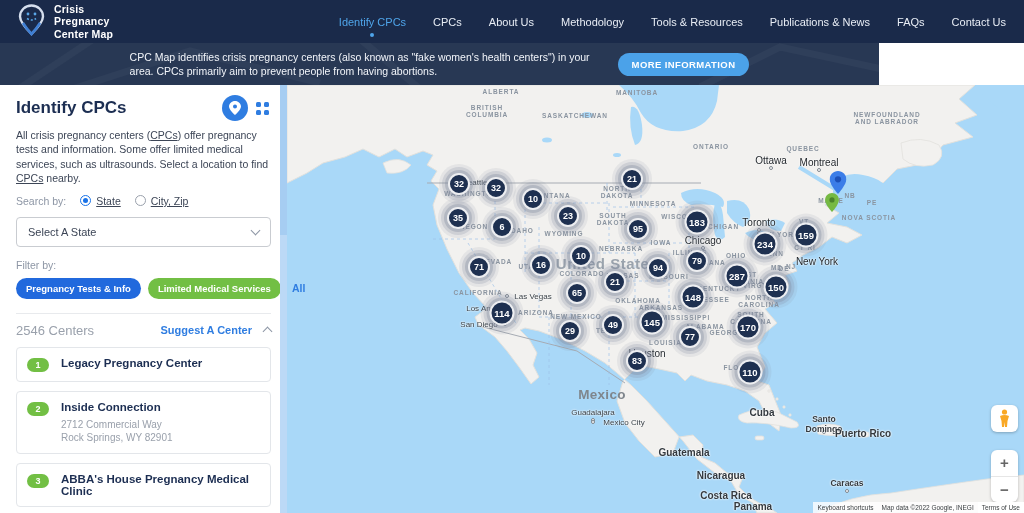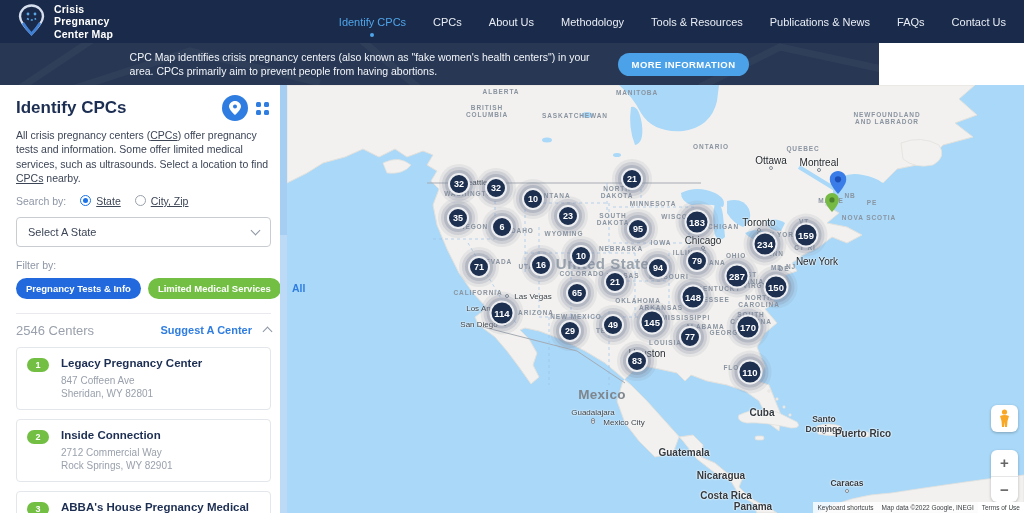--- a/index.html
+++ b/index.html
@@ -173,24 +173,20 @@
     <div class="centersrow">
       <span class="centers-count">2546 Centers</span>
       <span class="suggest">Suggest A Center</span>
       <span class="chev up"></span>
     </div>
     <div id="centers-list">
         <div class="card">
           <span class="badge">1</span>
           <div>
             <div class="nm">Legacy Pregnancy Center</div>
-            <div class="ad">
-              <div>847 Coffeen Ave</div>
-              <div>Sheridan, WY 82801</div>
-            </div>
           </div>
         </div>
         <div class="card">
           <span class="badge">2</span>
           <div>
             <div class="nm">Inside Connection</div>
             <div class="ad">
               <div>2712 Commercial Way</div>
               <div>Rock Springs, WY 82901</div>
             </div>

